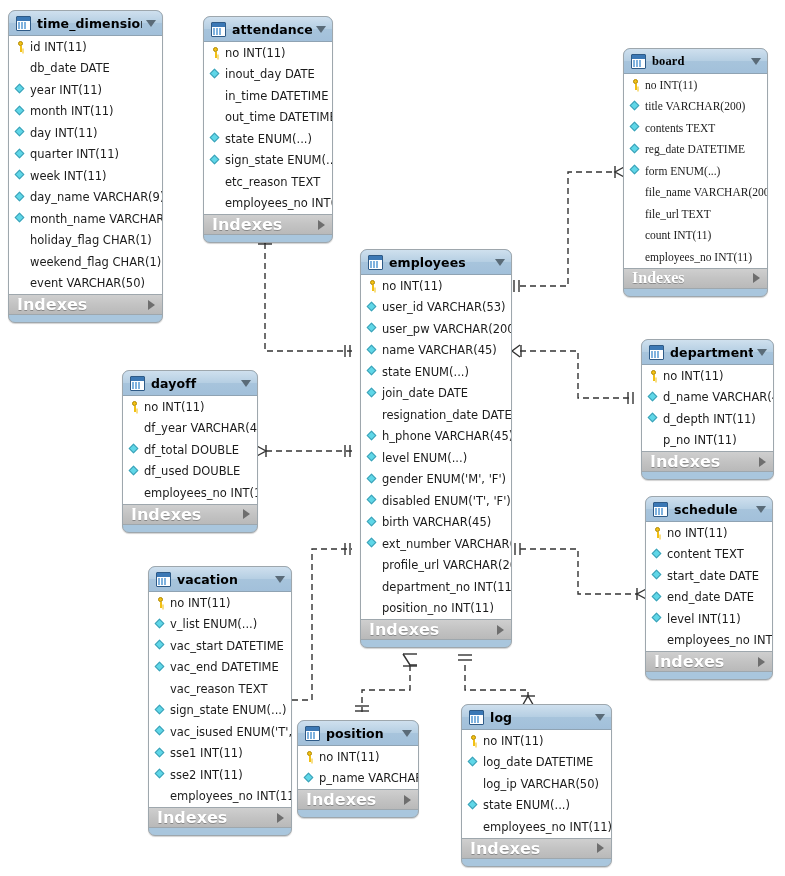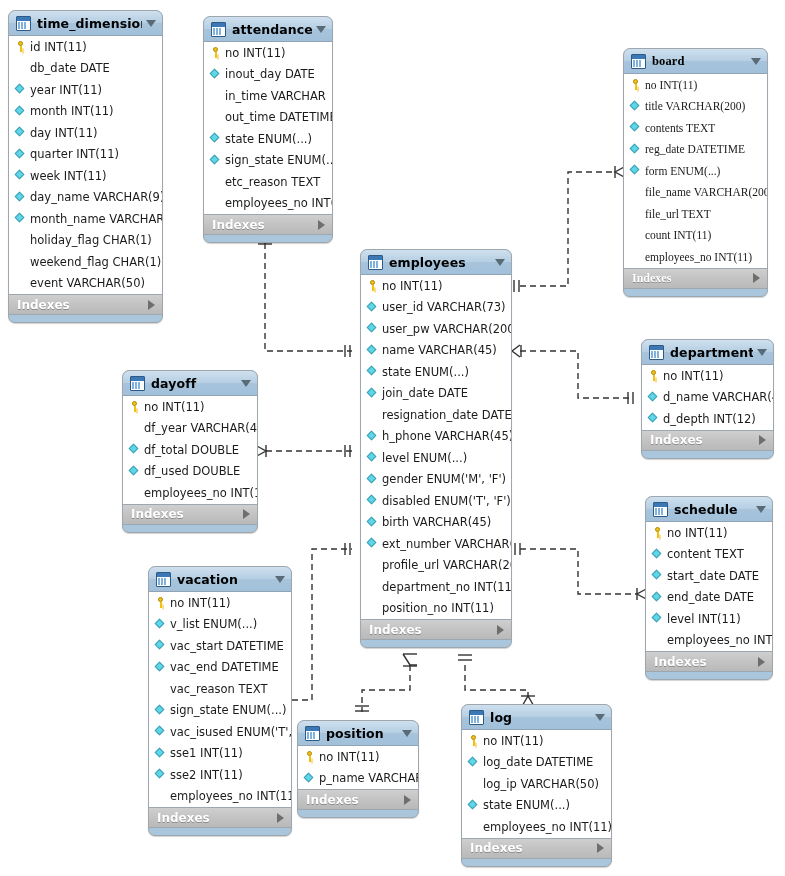--- a/index.html
+++ b/index.html
@@ -76,21 +76,21 @@
   .ci.dia-null::before{ background:#ffffff;border-color:#63b9cc; }
   .ci.dia-fk::before{ background:#f0776a;border-color:#b0453a; }
 
   .idx{
     height:19px;display:flex;align-items:center;
     background:linear-gradient(to bottom,#cfcfcf 0%,#c3c3c3 50%,#b9b9b9 100%);
     border-bottom:1px solid #9ea7ad;
     padding:0 7px 0 8px;
   }
   .idx-lbl{
-    flex:1 1 auto;font-size:12px;font-weight:bold;color:#ffffff;
+    flex:1 1 auto;font-size:16px;font-weight:bold;color:#ffffff;
     text-shadow:0 1px 0 rgba(0,0,0,.28);
   }
   .idx-arrow{
     flex:0 0 auto;width:0;height:0;
     border-top:5px solid transparent;border-bottom:5px solid transparent;
     border-left:7px solid #6e6e6e;
   }
 </style>
 </head>
 <body>
@@ -274,21 +274,21 @@
         <div class="col">
           <span class="ci key"></span>
           <span>no INT(11)</span>
         </div>
         <div class="col">
           <span class="ci dia"></span>
           <span>inout_day DATE</span>
         </div>
         <div class="col">
           <span class="ci dia-null"></span>
-          <span>in_time VARCHAR</span>
+          <span>in_time DATETIME</span>
         </div>
         <div class="col">
           <span class="ci dia-null"></span>
           <span>out_time DATETIME</span>
         </div>
         <div class="col">
           <span class="ci dia"></span>
           <span>state ENUM(...)</span>
         </div>
         <div class="col">
@@ -364,21 +364,21 @@
         <span class="hd-title">employees</span>
         <span class="hd-caret"></span>
       </div>
       <div class="cols">
         <div class="col">
           <span class="ci key"></span>
           <span>no INT(11)</span>
         </div>
         <div class="col">
           <span class="ci dia"></span>
-          <span>user_id VARCHAR(73)</span>
+          <span>user_id VARCHAR(53)</span>
         </div>
         <div class="col">
           <span class="ci dia"></span>
           <span>user_pw VARCHAR(200)</span>
         </div>
         <div class="col">
           <span class="ci dia"></span>
           <span>name VARCHAR(45)</span>
         </div>
         <div class="col">
@@ -445,21 +445,25 @@
         <div class="col">
           <span class="ci key"></span>
           <span>no INT(11)</span>
         </div>
         <div class="col">
           <span class="ci dia"></span>
           <span>d_name VARCHAR(45)</span>
         </div>
         <div class="col">
           <span class="ci dia"></span>
-          <span>d_depth INT(12)</span>
+          <span>d_depth INT(11)</span>
+        </div>
+        <div class="col">
+          <span class="ci dia-null"></span>
+          <span>p_no INT(11)</span>
         </div>
       </div>
       <div class="idx">
         <span class="idx-lbl">Indexes</span>
         <span class="idx-arrow"></span>
       </div>
     </div>
     <div class="tbl" style="left: 645px; top: 496px; width: 128px;">
       <div class="tbl-hd">
         <span class="hd-ico"></span>

